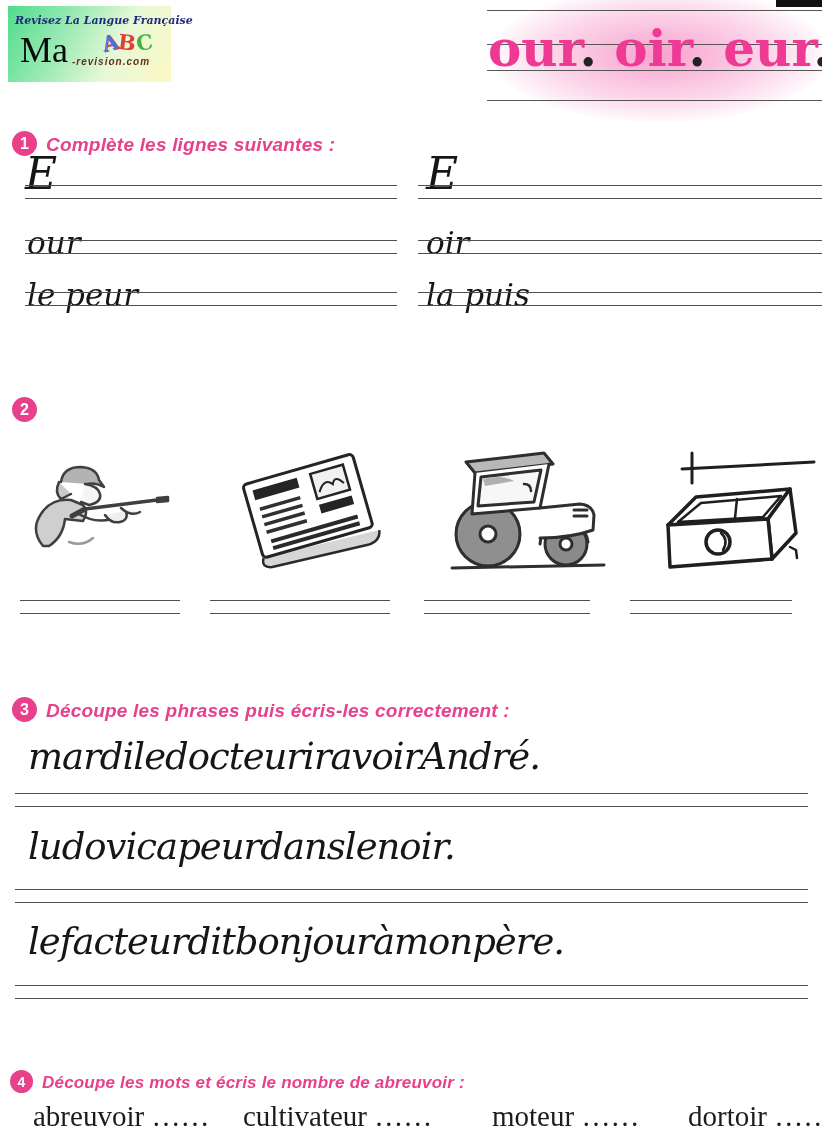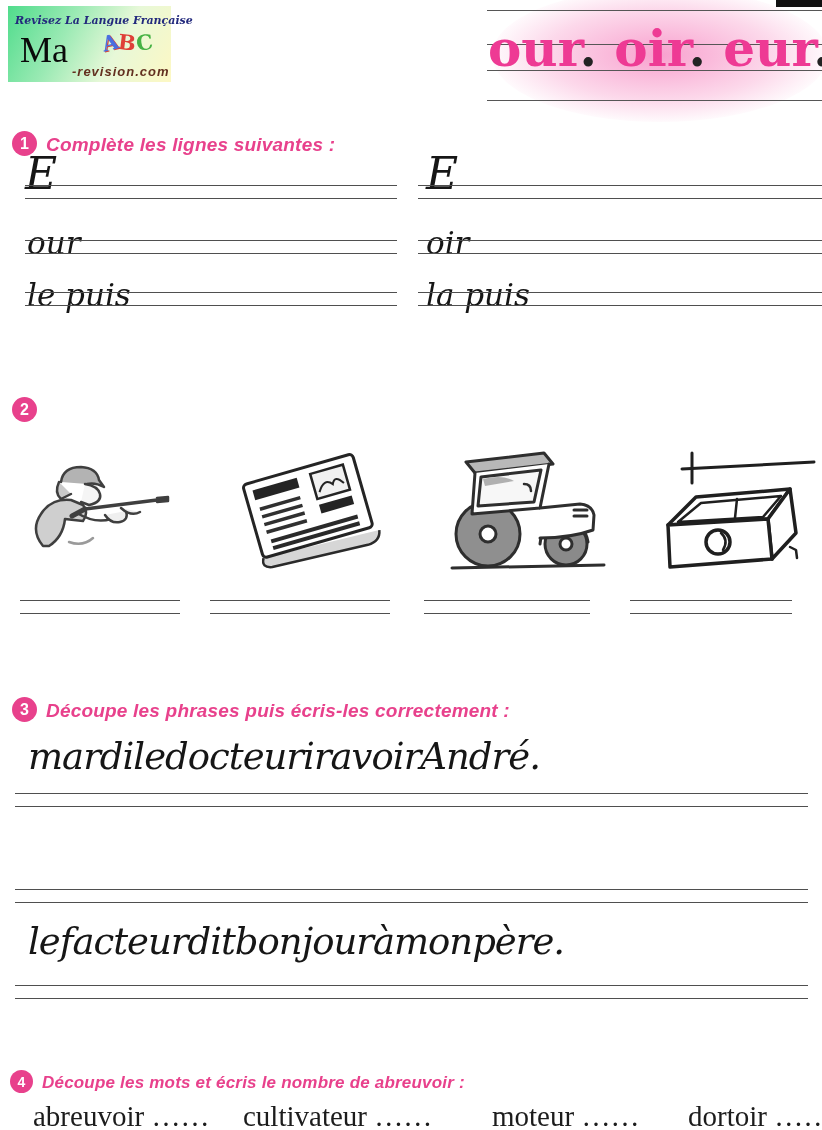--- a/index.html
+++ b/index.html
@@ -6,21 +6,21 @@
   .page{position:relative;width:822px;height:1130px;background:#ffffff;
         font-family:"Liberation Sans",sans-serif;overflow:hidden;}
 
   
   .logo{position:absolute;left:8px;top:6px;width:163px;height:76px;
         background:linear-gradient(118deg,#50dc8c 0%,#9beab4 35%,#e7f8d8 65%,#fdf8c4 100%);}
   .logo-tagline{position:absolute;left:7px;top:8px;font-size:11px;font-weight:bold;
         font-style:italic;color:#232a7d;font-family:"DejaVu Serif",serif;white-space:nowrap;}
   .logo-brand{position:absolute;left:12px;top:26px;font-family:"Liberation Serif",serif;
         font-size:36px;color:#0a0a0a;line-height:1;}
-  .logo-domain{position:absolute;left:64px;top:58px;font-size:13px;font-weight:bold;
+  .logo-domain{position:absolute;left:64px;top:50px;font-size:10px;font-weight:bold;
         font-style:italic;color:#63301f;letter-spacing:1px;}
   .logo-abc{position:absolute;left:94px;top:24px;font-family:"DejaVu Serif",serif;
         font-weight:bold;font-size:21px;}
   .abc-a{color:#4a6fe0;display:inline-block;transform:rotate(-14deg);text-shadow:1px 1px 0 #d8453c;}
   .abc-b{color:#df3f38;display:inline-block;transform:rotate(7deg);}
   .abc-c{color:#47b244;display:inline-block;transform:rotate(-8deg);}
 
   
   .rule{position:absolute;height:1px;background:#565656;}
   .blob{position:absolute;left:492px;top:-12px;width:336px;height:134px;border-radius:50%;
@@ -84,21 +84,21 @@
   <div class="cursive cur-cap" style="left:25px;top:152px;">E</div>
   <div class="pair" style="left:25px;top:185px;width:372px;"></div>
   <div class="cursive cur-cap" style="left:426px;top:152px;">E</div>
   <div class="pair" style="left:418px;top:185px;width:404px;"></div>
 
   <div class="cursive cur-word" style="left:27px;top:228px;">our</div>
   <div class="pair" style="left:25px;top:240px;width:372px;"></div>
   <div class="cursive cur-word" style="left:426px;top:228px;">oir</div>
   <div class="pair" style="left:418px;top:240px;width:404px;"></div>
 
-  <div class="cursive cur-word" style="left:27px;top:280px;">le puis</div>
+  <div class="cursive cur-word" style="left:27px;top:280px;">le peur</div>
   <div class="pair" style="left:25px;top:292px;width:372px;"></div>
   <div class="cursive cur-word" style="left:426px;top:280px;">la puis</div>
   <div class="pair" style="left:418px;top:292px;width:404px;"></div>
 
   <div class="badge" style="left:12px;top:397px;">2</div>
 
   <svg class="illus" style="left:25px;top:452px;" width="150" height="118" viewBox="0 0 150 118">
     <g stroke="#3f3f3f" stroke-width="2.5" fill="none" stroke-linecap="round" stroke-linejoin="round">
       <path d="M36 30 Q38 15 56 15 Q72 16 74 28 L79 35 Q70 30 62 32" fill="#b3b3b3"></path>
       <path d="M34 30 Q29 41 36 47 L46 42" fill="#c9c9c9"></path>
@@ -164,20 +164,21 @@
   <div class="pair" style="left:210px;top:600px;width:180px;"></div>
   <div class="pair" style="left:424px;top:600px;width:166px;"></div>
   <div class="pair" style="left:630px;top:600px;width:162px;"></div>
 
   <div class="badge" style="left:12px;top:697px;">3</div>
   <div class="heading" style="left:46px;top:700px;">Découpe les phrases puis écris-les correctement :</div>
 
   <div class="cursive cur-sentence" style="left:28px;top:738px;">mardiledocteuriravoirAndré.</div>
   <div class="pair" style="left:15px;top:793px;width:793px;"></div>
 
+  <div class="cursive cur-sentence" style="left:28px;top:828px;">ludovicapeurdanslenoir.</div>
   <div class="pair" style="left:15px;top:889px;width:793px;"></div>
 
   <div class="cursive cur-sentence" style="left:28px;top:923px;">lefacteurditbonjouràmonpère.</div>
   <div class="pair" style="left:15px;top:985px;width:793px;"></div>
 
   <div class="badge small" style="left:10px;top:1070px;">4</div>
   <div class="heading small" style="left:42px;top:1073px;">Découpe les mots et écris le nombre de abreuvoir :</div>
 
   <div class="syll-word" style="left:33px;"><span>abreuvoir</span> <span>……</span></div>
   <div class="syll-word" style="left:243px;"><span>cultivateur</span> <span>……</span></div>

